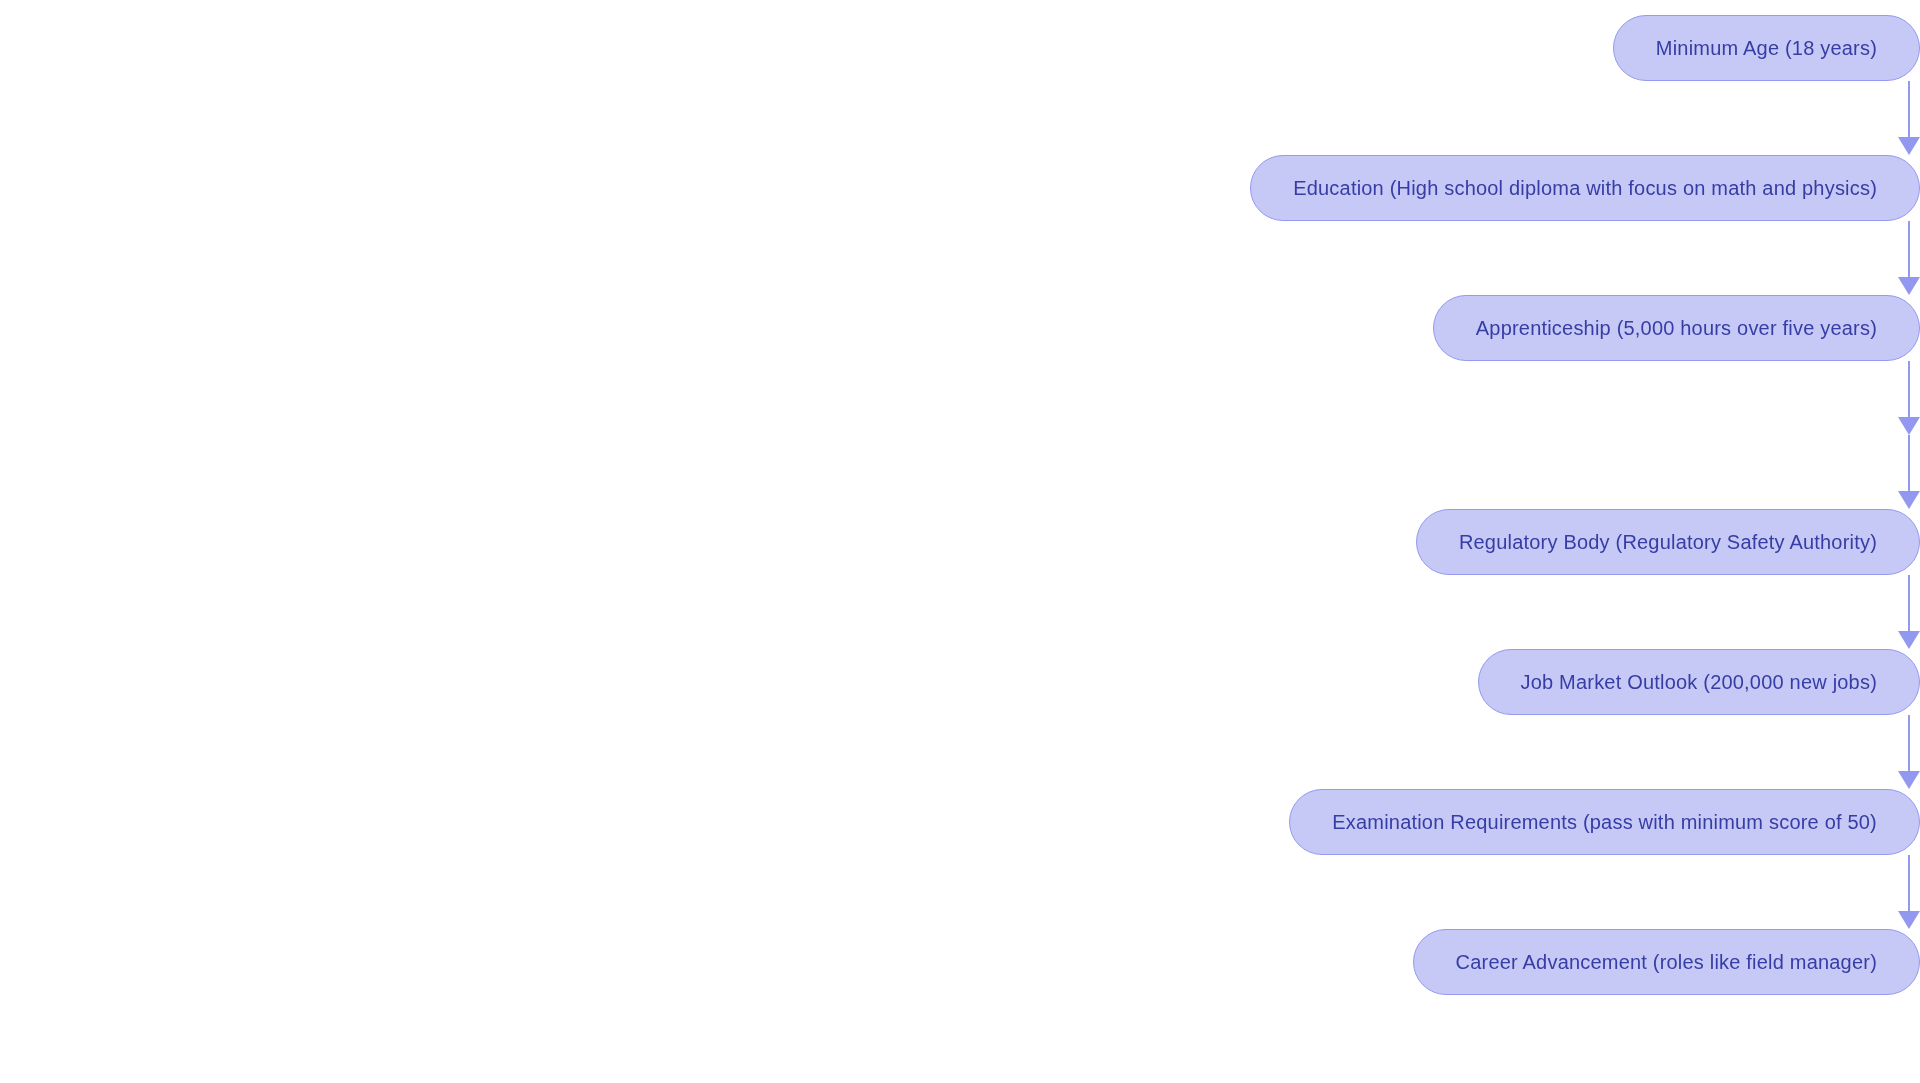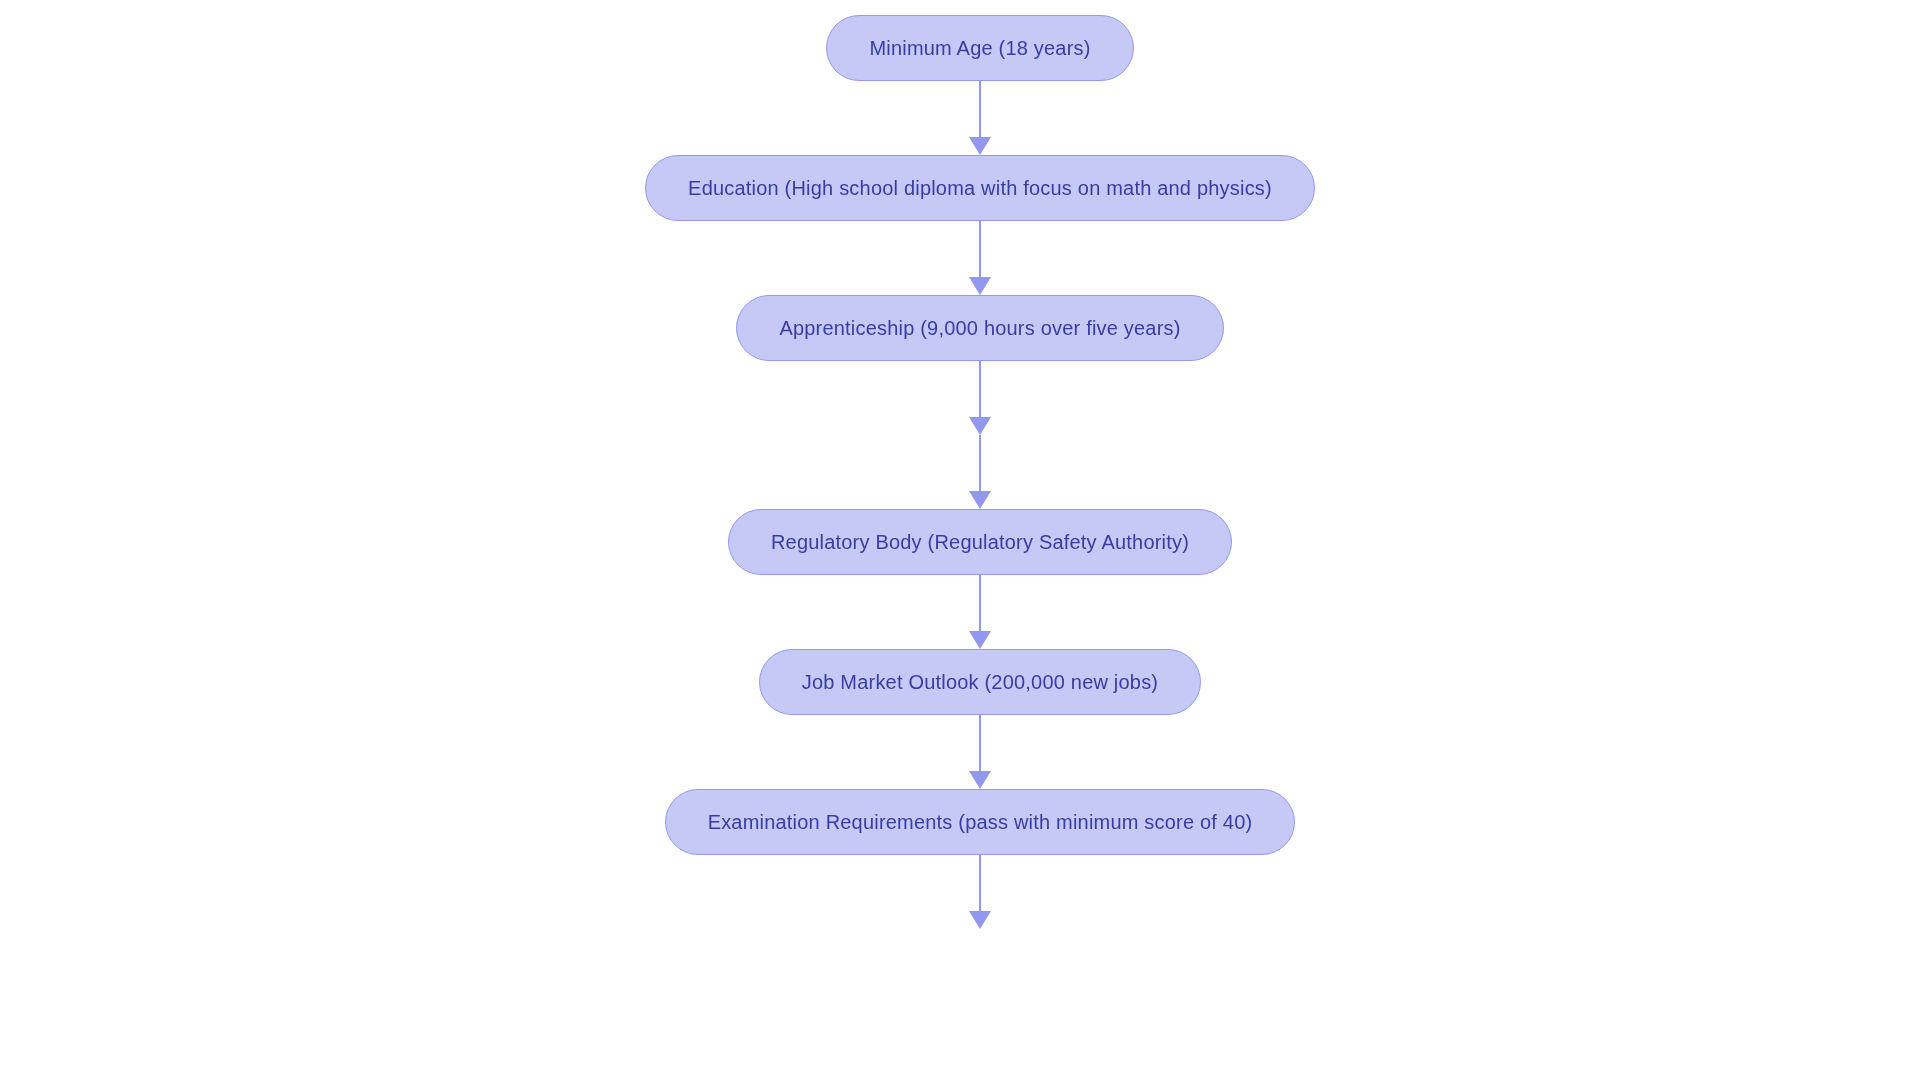--- a/index.html
+++ b/index.html
@@ -13,21 +13,21 @@
   html,body{margin:0;padding:0;}
   body{
     width:1920px;height:1083px;
     background:var(--bg);
     font-family:"Liberation Sans", sans-serif;
     overflow:hidden;
   }
   .canvas{
     width:1920px;height:1083px;
     padding-top:15px;
-    display:flex;flex-direction:column;align-items:center;padding-left:40px;
+    display:flex;flex-direction:column;align-items:flex-end;padding-left:40px;
   }
   .node{
     background:var(--node-fill);
     border:1.5px solid var(--node-border);
     border-radius:34px;
     height:66px;
     min-width:212px;
     padding:0 42px;
     display:flex;align-items:center;justify-content:center;
     color:var(--node-text);
@@ -70,21 +70,21 @@
   <div class="node">
     <span>Education (High school diploma with focus on math and physics)</span>
   </div>
 
   <div class="arrow">
     <span class="shaft"></span>
     <span class="head"></span>
   </div>
 
   <div class="node">
-    <span>Apprenticeship (9,000 hours over five years)</span>
+    <span>Apprenticeship (5,000 hours over five years)</span>
   </div>
 
   <div class="arrow">
     <span class="shaft"></span>
     <span class="head"></span>
   </div>
 
 
   <div class="arrow">
     <span class="shaft"></span>
@@ -103,22 +103,25 @@
   <div class="node">
     <span>Job Market Outlook (200,000 new jobs)</span>
   </div>
 
   <div class="arrow">
     <span class="shaft"></span>
     <span class="head"></span>
   </div>
 
   <div class="node">
-    <span>Examination Requirements (pass with minimum score of 40)</span>
+    <span>Examination Requirements (pass with minimum score of 50)</span>
   </div>
 
   <div class="arrow">
     <span class="shaft"></span>
     <span class="head"></span>
   </div>
 
+  <div class="node">
+    <span>Career Advancement (roles like field manager)</span>
+  </div>
 
 </div>
 
 </body></html>

